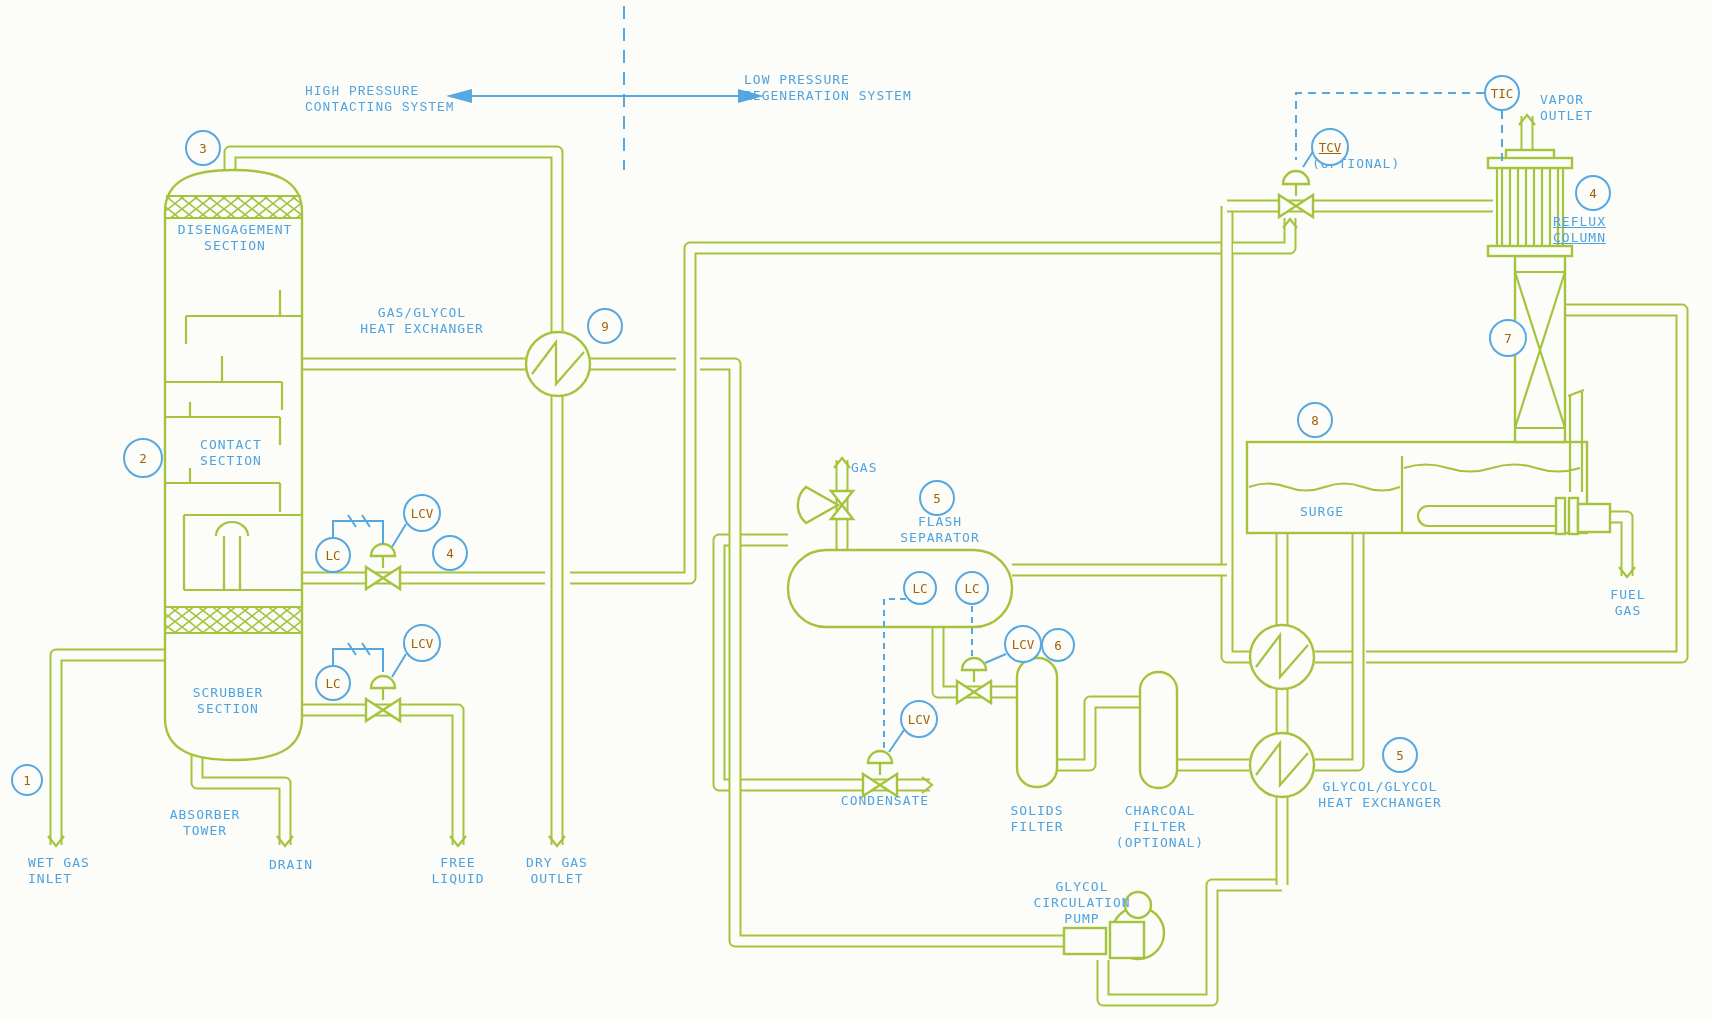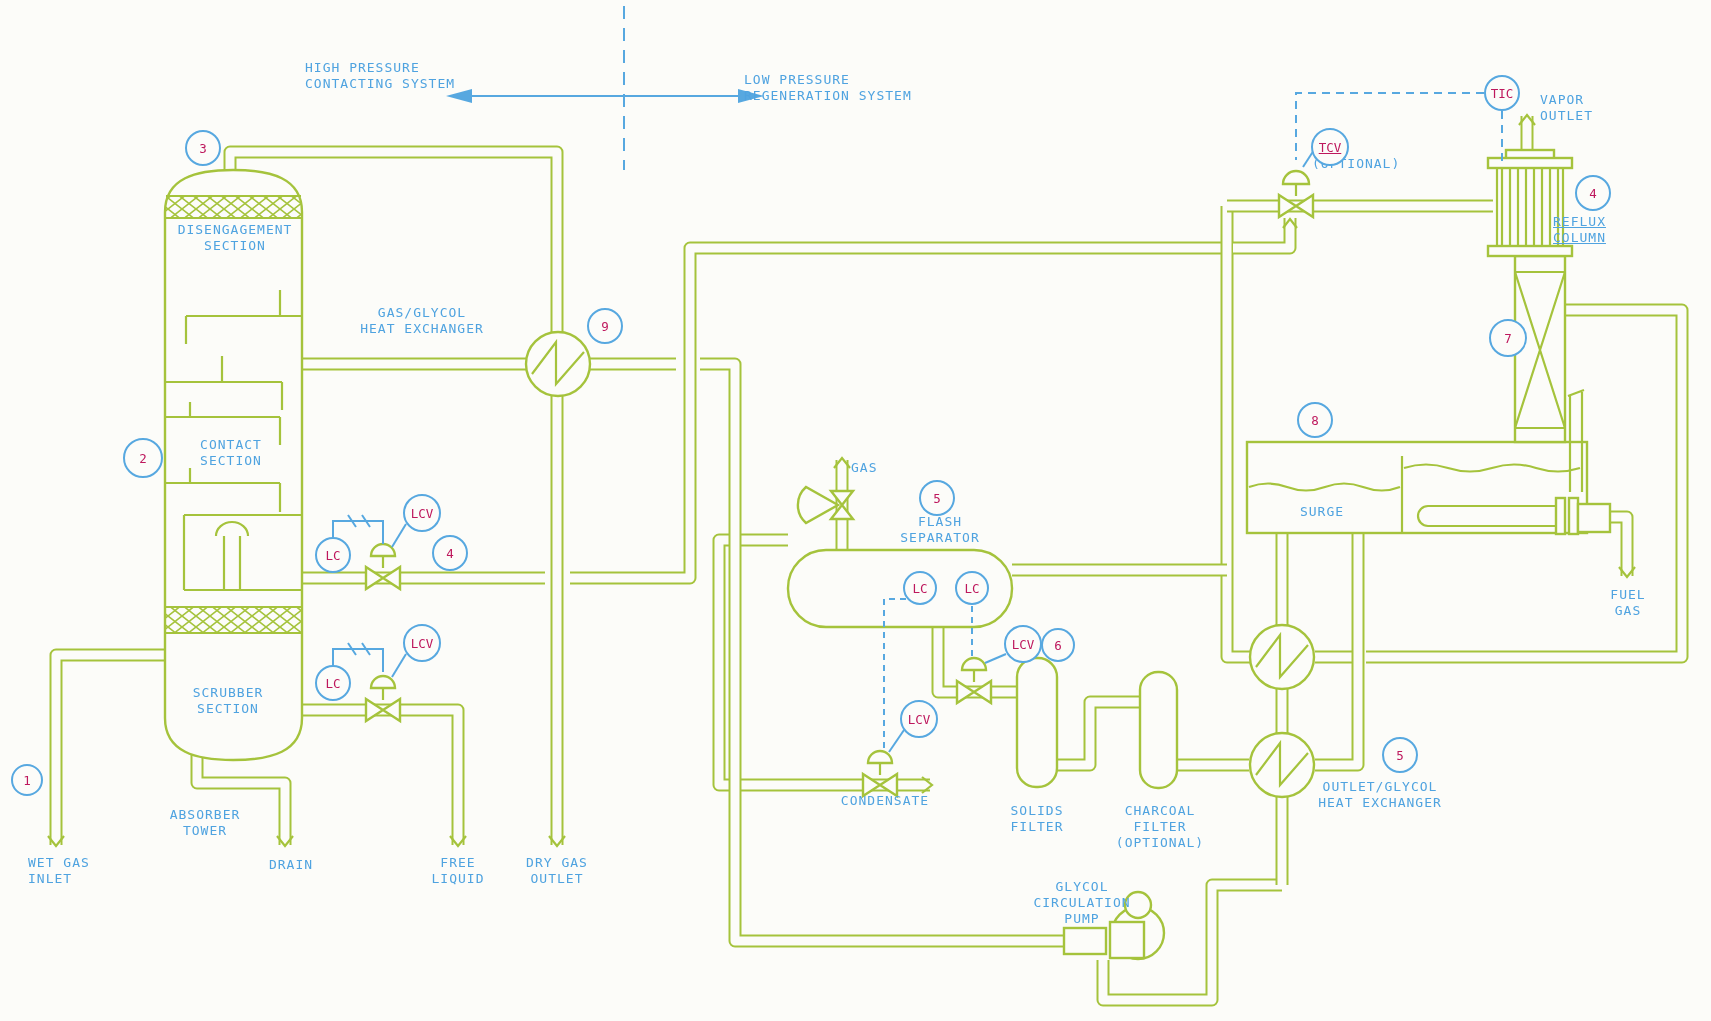--- a/index.html
+++ b/index.html
@@ -9,21 +9,21 @@
   .po{stroke:#a5c33c;stroke-width:13;fill:none;stroke-linejoin:round;}
   .pi{stroke:#fcfcf9;stroke-width:9;fill:none;stroke-linejoin:round;}
   .g2{stroke:#a5c33c;stroke-width:2.2;fill:none;}
   .ves{fill:#fcfcf9;stroke:#a5c33c;stroke-width:2.4;}
   .blu{stroke:#57a8e0;stroke-width:2;fill:none;}
   .blufill{fill:#57a8e0;stroke:none;}
   .lbl{position:absolute;color:#4fa3e0;font-size:13px;line-height:16px;letter-spacing:1px;
        white-space:pre-line;}
   .c{text-align:center;transform:translateX(-50%);}
   .bubble{position:absolute;border:2px solid #57a8e0;border-radius:50%;background:#fcfcf9;
-          color:#be185d;display:flex;align-items:center;justify-content:center;
+          color:#a16207;display:flex;align-items:center;justify-content:center;
           font-size:12.5px;letter-spacing:0;box-sizing:border-box;}
   .caption{position:absolute;color:#4fa3e0;font-size:13px;letter-spacing:1px;font-weight:bold;
            border-bottom:2px solid #4fa3e0;padding-bottom:2px;}
 </style>
 </head>
 <body>
 
 <div id="canvas">
 
 <svg width="1711" height="1021" viewBox="0 0 1711 1021">
@@ -209,21 +209,21 @@
     <path class="blu" d="M904,730 L889,752"></path>
     <path class="blu" stroke-dasharray="6 5" d="M972,606 V656"></path>
     <path class="blu" d="M1006,654 L985,663"></path>
 
     <path class="blu" stroke-dasharray="8 6" d="M1484,93 H1296 V160"></path>
     <path class="blu" stroke-dasharray="8 6" d="M1502,111 V162"></path>
     <path class="blu" d="M1314,150 L1303,167"></path>
   </g>
 </svg>
 
-<div class="lbl" style="left:305px;top:60px;">HIGH PRESSURE
+<div class="lbl" style="left:305px;top:84px;font-family:Liberation Mono, monospace;">HIGH PRESSURE
 CONTACTING SYSTEM</div>
 <div class="lbl" style="left:744px;top:72px;">LOW PRESSURE
 REGENERATION SYSTEM</div>
 <div class="lbl c" style="left:235px;top:222px;">DISENGAGEMENT
 SECTION</div>
 <div class="lbl c" style="left:422px;top:305px;">GAS/GLYCOL
 HEAT EXCHANGER</div>
 <div class="lbl c" style="left:231px;top:437px;">CONTACT
 SECTION</div>
 <div class="lbl c" style="left:228px;top:685px;">SCRUBBER
@@ -250,21 +250,21 @@
 CIRCULATION
 PUMP</div>
 <div class="lbl" style="left:1540px;top:92px;">VAPOR
 OUTLET</div>
 <div class="lbl" style="left:1312px;top:156px;">(OPTIONAL)</div>
 <div class="lbl" style="left:1553px;top:214px;text-decoration:underline;">REFLUX
 COLUMN</div>
 <div class="lbl c" style="left:1322px;top:504px;">SURGE</div>
 <div class="lbl c" style="left:1628px;top:587px;">FUEL
 GAS</div>
-<div class="lbl c" style="left:1380px;top:779px;">OUTLET/GLYCOL
+<div class="lbl c" style="left:1380px;top:779px;">GLYCOL/GLYCOL
 HEAT EXCHANGER</div>
 
 <div class="bubble" style="left:11px;top:764px;width:32px;height:32px;">1</div>
 <div class="bubble" style="left:123px;top:438px;width:40px;height:40px;">2</div>
 <div class="bubble" style="left:185px;top:130px;width:36px;height:36px;">3</div>
 <div class="bubble" style="left:432px;top:535px;width:36px;height:36px;">4</div>
 <div class="bubble" style="left:587px;top:308px;width:36px;height:36px;">9</div>
 <div class="bubble" style="left:919px;top:480px;width:36px;height:36px;">5</div>
 <div class="bubble" style="left:1041px;top:628px;width:34px;height:34px;">6</div>
 <div class="bubble" style="left:1575px;top:175px;width:36px;height:36px;">4</div>

